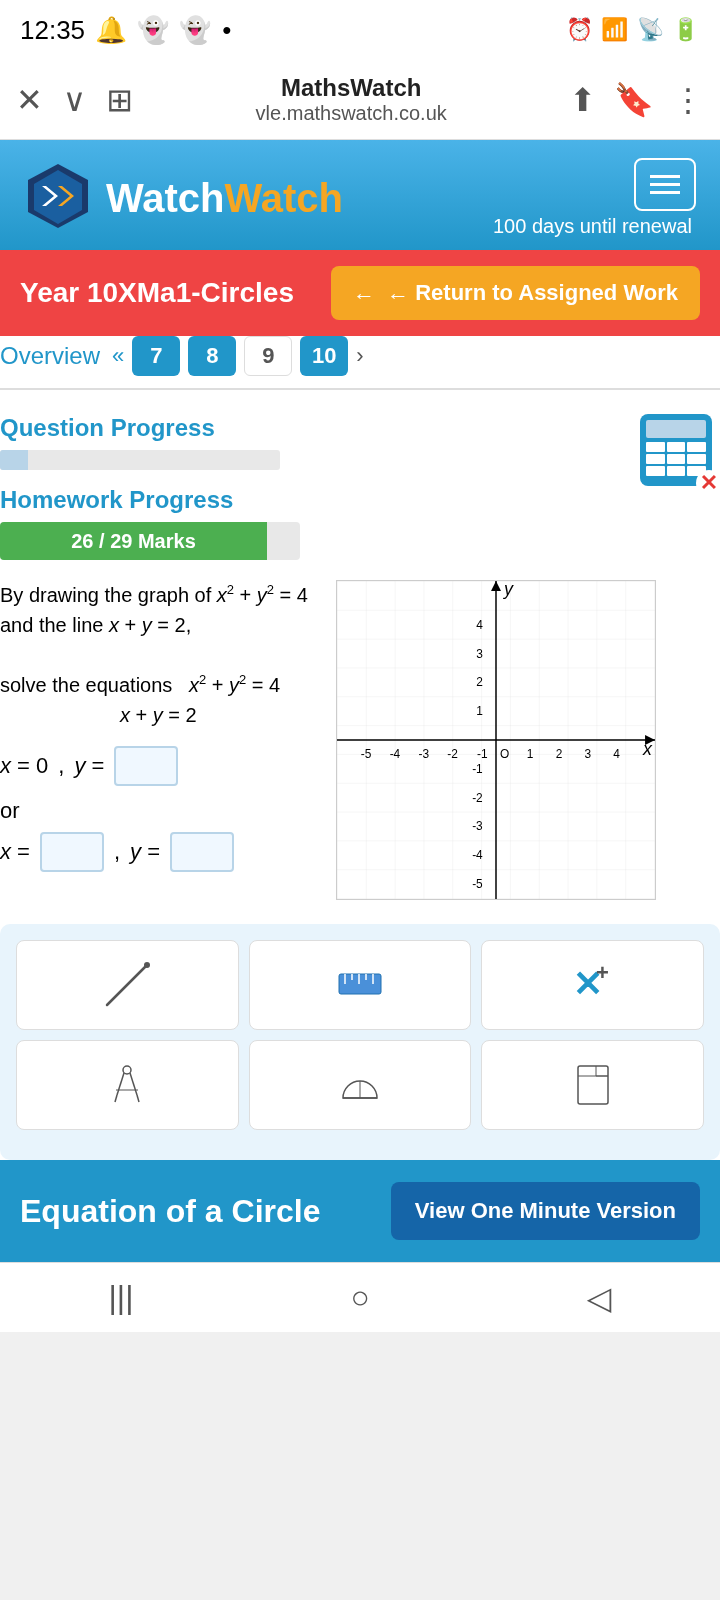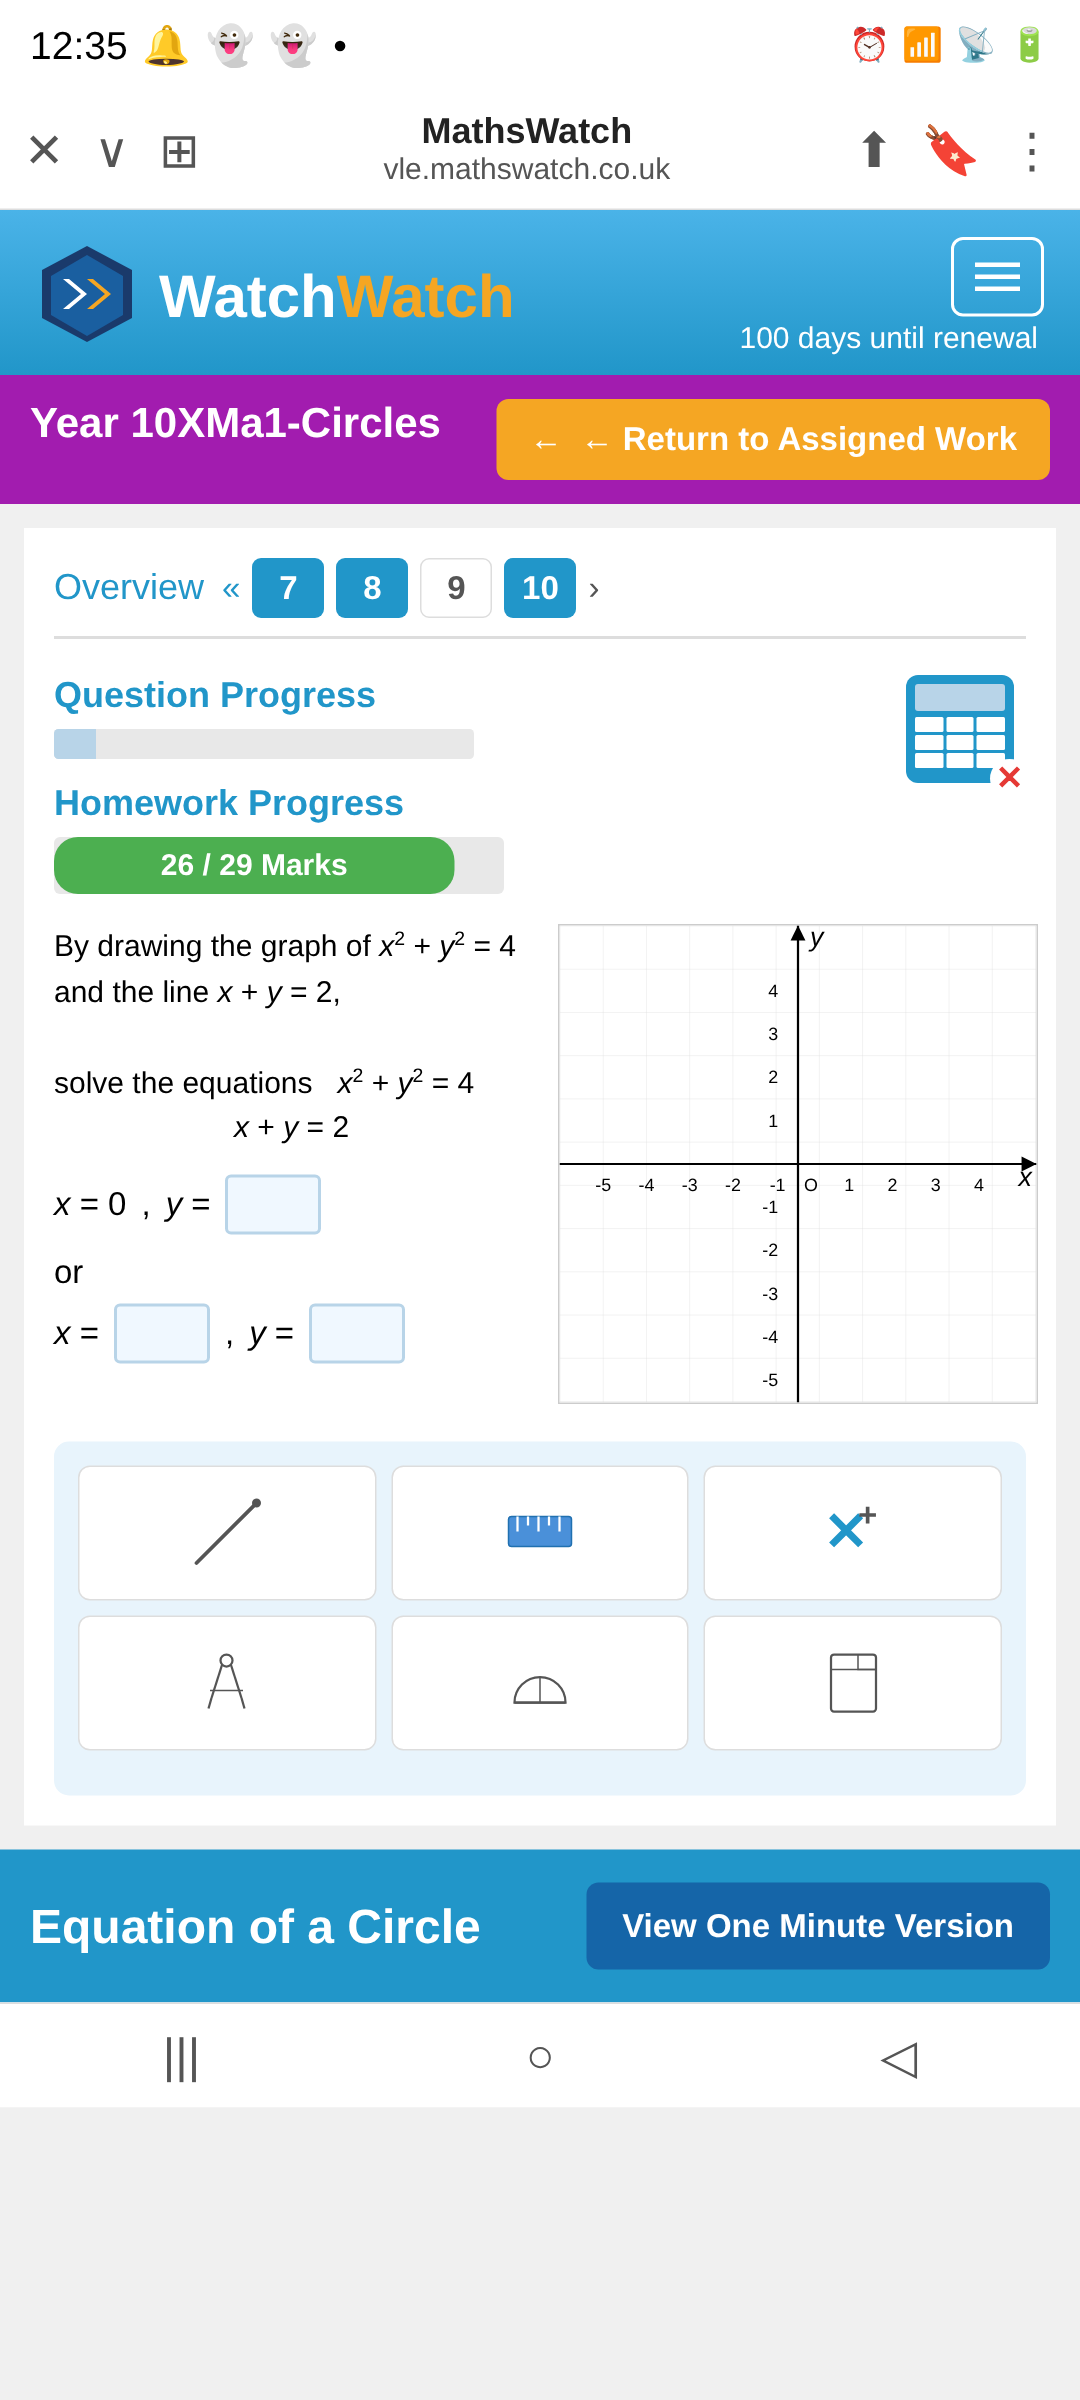--- a/index.html
+++ b/index.html
@@ -59,24 +59,24 @@
     .mw-renewal {
       color: white;
       font-size: 20px;
       text-align: right;
       padding-right: 4px;
       margin-top: 4px;
     }
 
     
     .topic-bar {
-      background: #a21caf;
+      background: #ef4444;
       padding: 16px 20px;
       display: flex;
-      align-items: flex-start;
+      align-items: center;
       gap: 16px;
     }
     .topic-title {
       color: white;
       font-size: 28px;
       font-weight: bold;
       flex: 1;
     }
     .return-btn {
       background: #f5a623;
@@ -89,22 +89,21 @@
       cursor: pointer;
       display: flex;
       align-items: center;
       gap: 8px;
       white-space: nowrap;
     }
 
     
     .main-content {
       background: white;
-      margin: 16px;
-      padding: 20px;
+      margin: 0;
     }
 
     
     .nav-tabs {
       display: flex;
       align-items: center;
       gap: 8px;
       margin-bottom: 24px;
       border-bottom: 2px solid #ddd;
       padding-bottom: 12px;
@@ -151,21 +150,20 @@
       border-radius: 4px;
       overflow: hidden;
       position: relative;
     }
     .homework-bar-fill {
       height: 100%;
       background: #4caf50;
       display: flex; align-items: center; justify-content: center;
       font-size: 20px; font-weight: bold; color: white;
       width: 89%;
-      border-radius: 16px;
     }
 
     .calculator-icon {
       width: 80px; height: 80px;
       position: relative;
     }
     .calc-body {
       width: 72px; height: 72px;
       background: #2196c9;
       border-radius: 8px;

